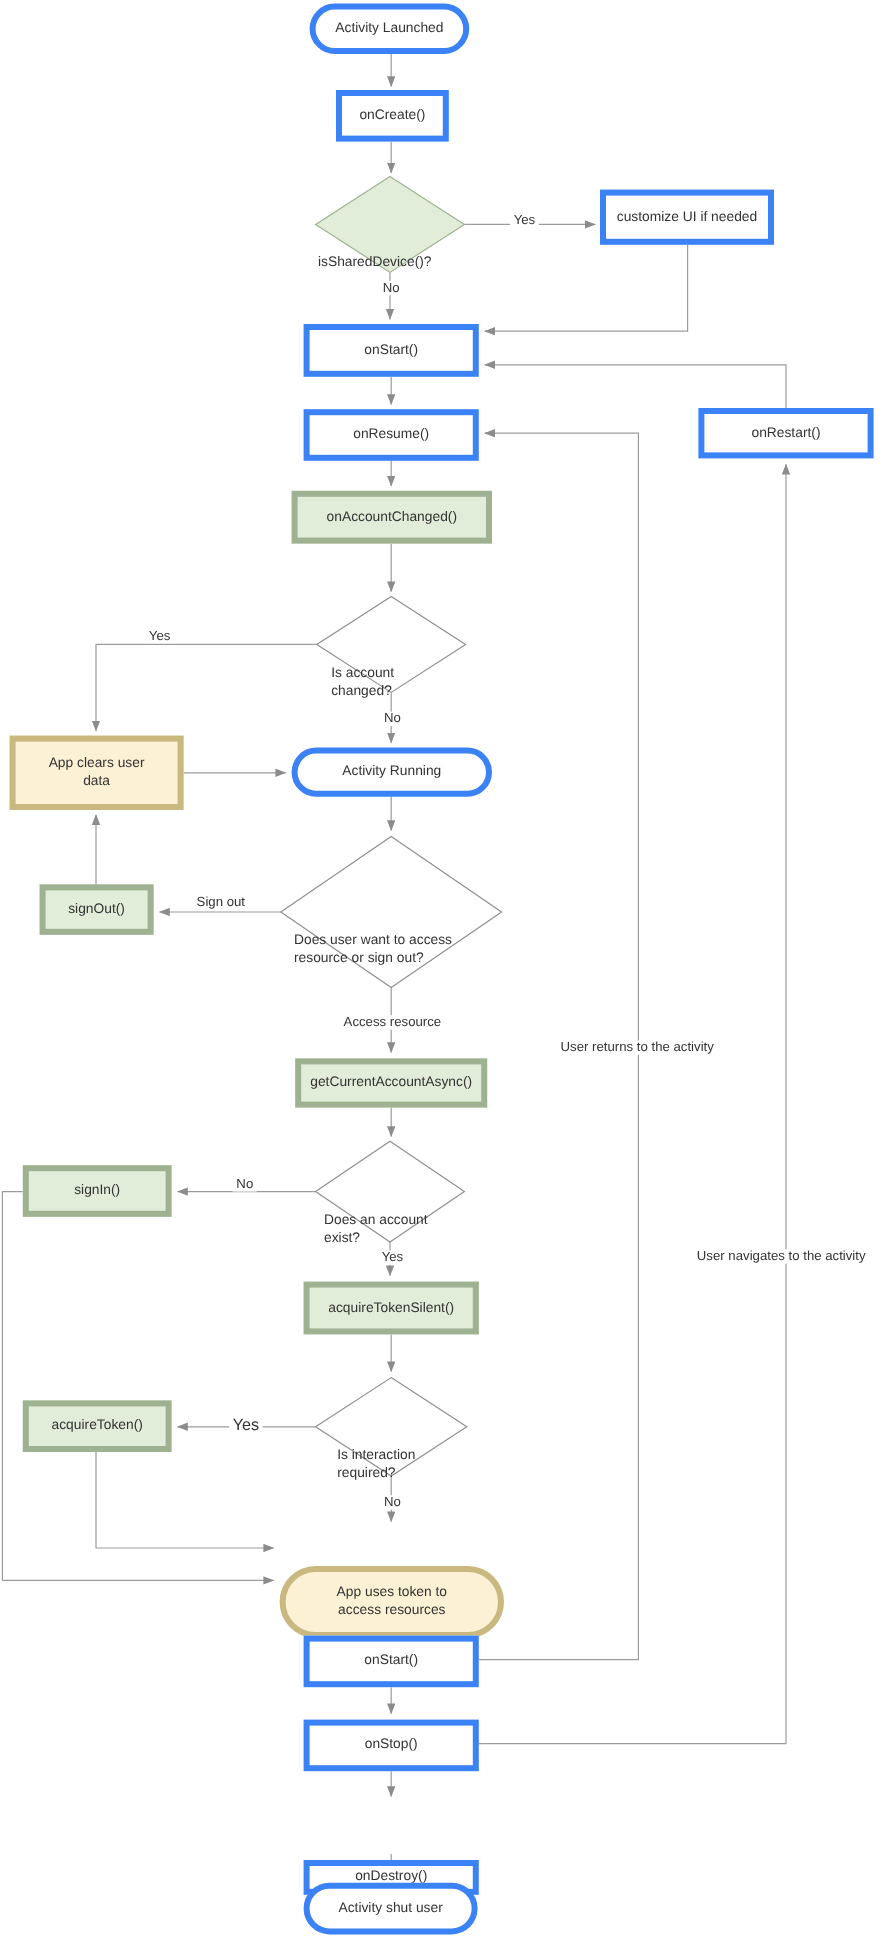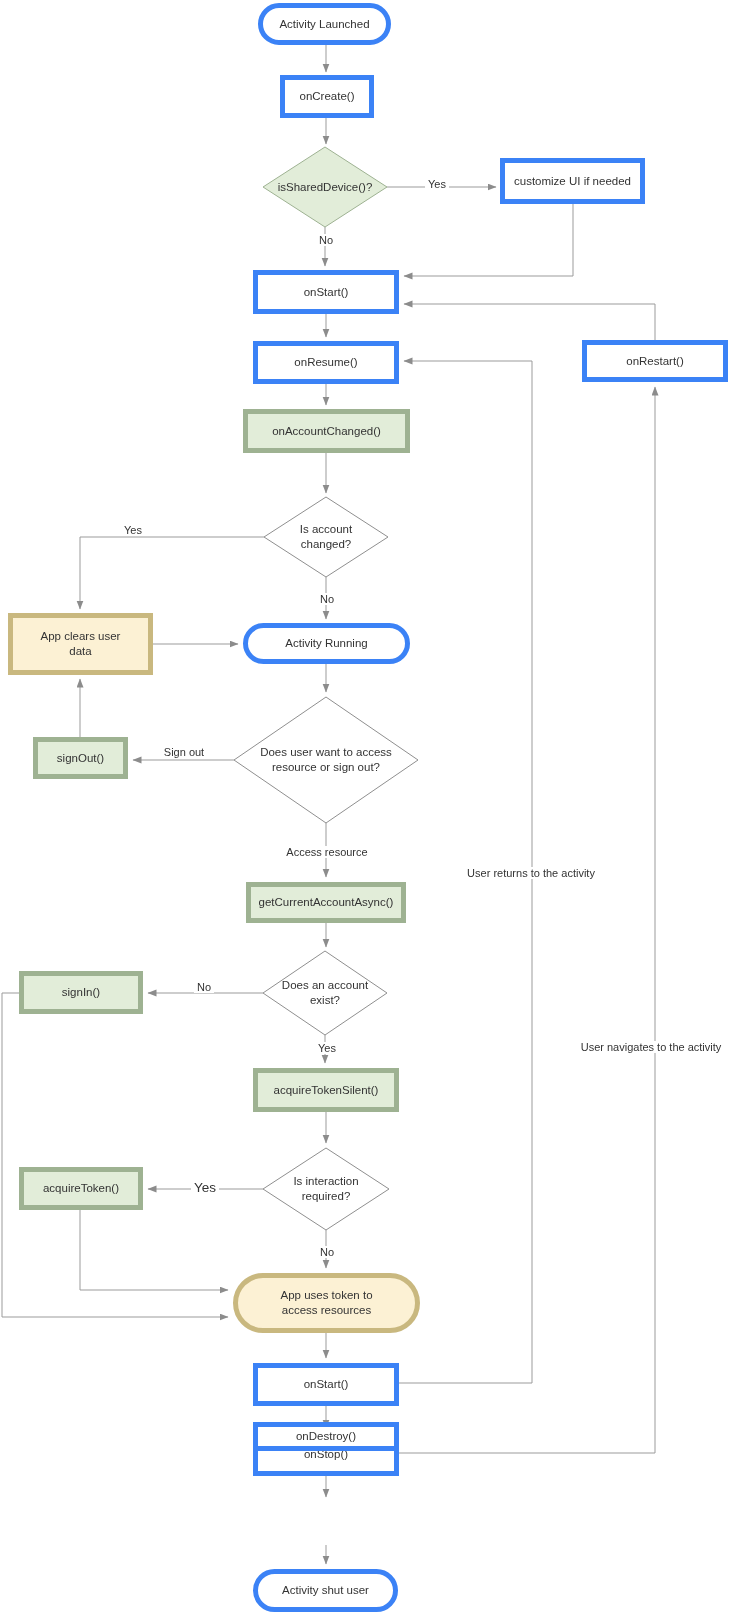--- a/index.html
+++ b/index.html
@@ -5,23 +5,23 @@
   html,body{margin:0;padding:0;background:#ffffff;}
   #canvas{position:relative;width:740px;height:1615px;background:#ffffff;
           font-family:"Liberation Sans", sans-serif;color:#333;overflow:hidden;}
   #wires{position:absolute;left:0;top:0;}
   .node{position:absolute;display:flex;align-items:center;justify-content:center;
         text-align:center;font-size:11.5px;line-height:1.3;color:#333;
         box-sizing:border-box;background:#ffffff;border:5px solid #3b82f6;}
   .green{background:#e2edd9;border-color:#9eb292;}
   .yellow{background:#fcf1d4;border-color:#c9b87f;}
   .oval{border-radius:22px;}
-  .stadium{border-radius:31px;}
-  .dtext{position:absolute;transform:translate(-50%,-50%);text-align:center;
-         font-size:11.5px;line-height:1.3;color:#333;}
+  .stadium{border-radius:31px;margin-top:32px;}
+  .dtext{position:absolute;transform:translate(-50%,-50%);text-align:left;
+         font-size:11.5px;line-height:1.3;color:#333;margin-top:32px;}
   .elabel{position:absolute;transform:translate(-50%,-50%);font-size:11px;
           color:#333;background:#ffffff;padding:0 3px;white-space:nowrap;}
   .elabel.big{font-size:13.5px;}
 </style>
 </head>
 <body>
 
 <div id="canvas">
 
   <svg id="wires" width="740" height="1615">
@@ -85,21 +85,21 @@
   <div class="node green" style="left:33px;top:737px;width:95px;height:42px;">signOut()</div>
   <div class="node green" style="left:246px;top:882px;width:160px;height:41px;text-align:right;">getCurrentAccountAsync()</div>
   <div class="node green" style="left:19px;top:971px;width:124px;height:43px;">signIn()</div>
   <div class="node green" style="left:253px;top:1068px;width:146px;height:44px;">acquireTokenSilent()</div>
   <div class="node green" style="left:19px;top:1167px;width:124px;height:43px;">acquireToken()</div>
   <div class="node yellow stadium" style="left:233px;top:1273px;width:187px;height:60px;">
     <span style="display:inline-block;width:125px;">App uses token to access resources</span>
   </div>
   <div class="node" style="left:253px;top:1363px;width:146px;height:43px;">onStart()</div>
   <div class="node" style="left:253px;top:1433px;width:146px;height:43px;">onStop()</div>
-  <div class="node" style="left:253px;top:1422px;width:146px;height:29px;">onDestroy()</div>
+  <div class="node" style="left:253px;top:1550px;width:146px;height:29px;">onDestroy()</div>
   <div class="node oval" style="left:253px;top:1569px;width:145px;height:43px;">Activity shut user</div>
 
   <div class="dtext" style="left:325px;top:187px;width:120px;">isSharedDevice()?</div>
   <div class="dtext" style="left:326px;top:537px;width:100px;">Is account changed?</div>
   <div class="dtext" style="left:326px;top:760px;width:162px;">Does user want to access resource or sign out?</div>
   <div class="dtext" style="left:325px;top:993px;width:110px;">Does an account exist?</div>
   <div class="dtext" style="left:326px;top:1189px;width:90px;">Is interaction required?</div>
 
   <div class="elabel" style="left:437px;top:184px;">Yes</div>
   <div class="elabel" style="left:326px;top:240px;">No</div>

